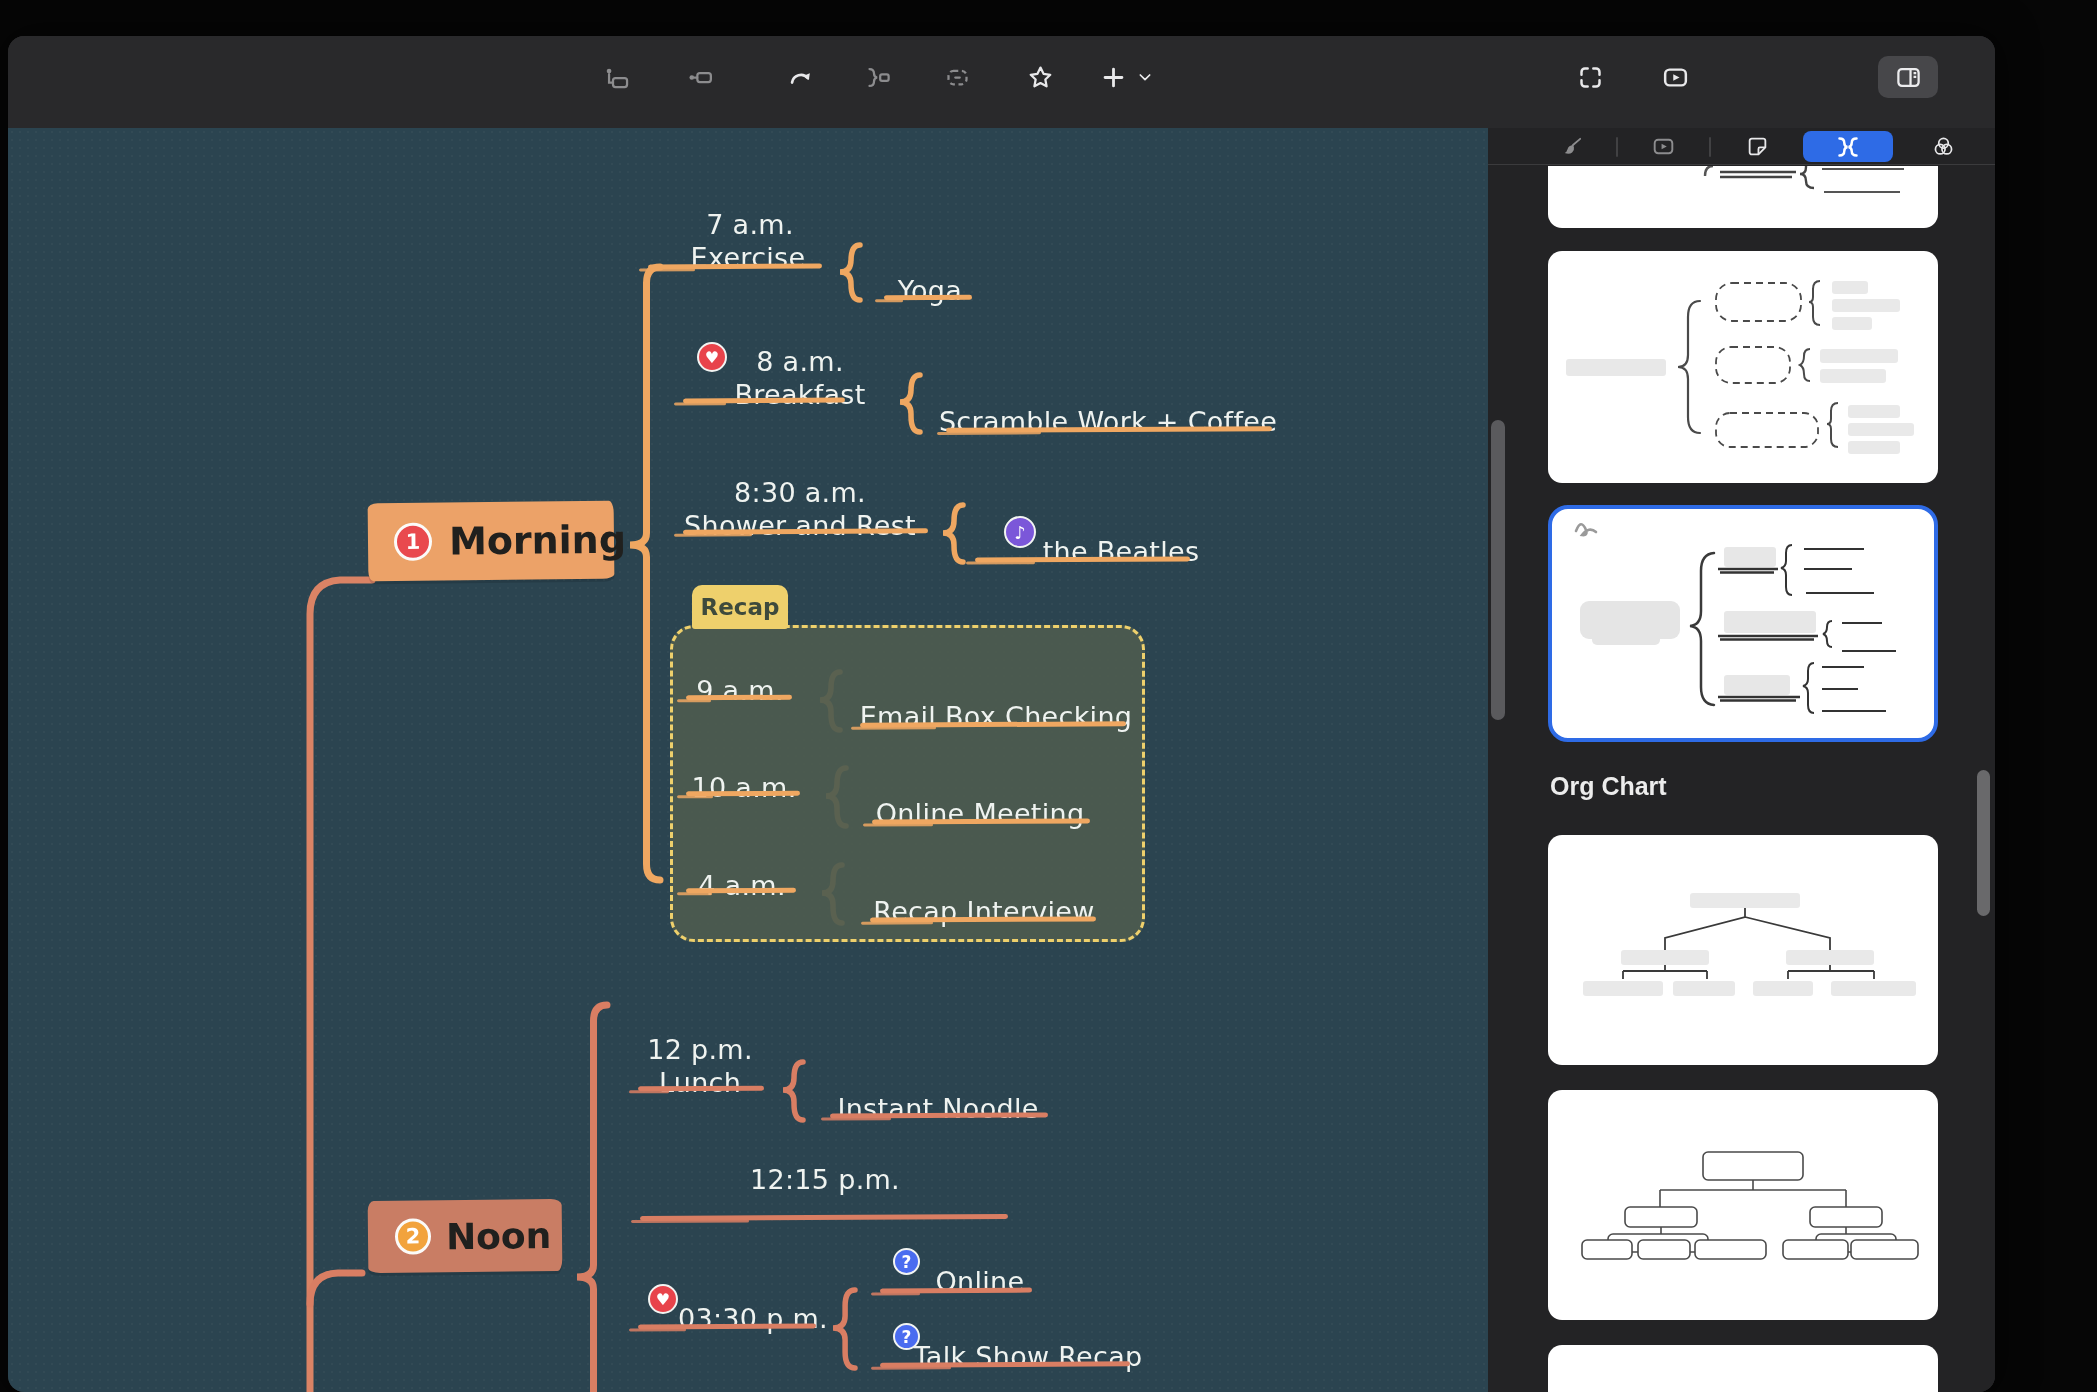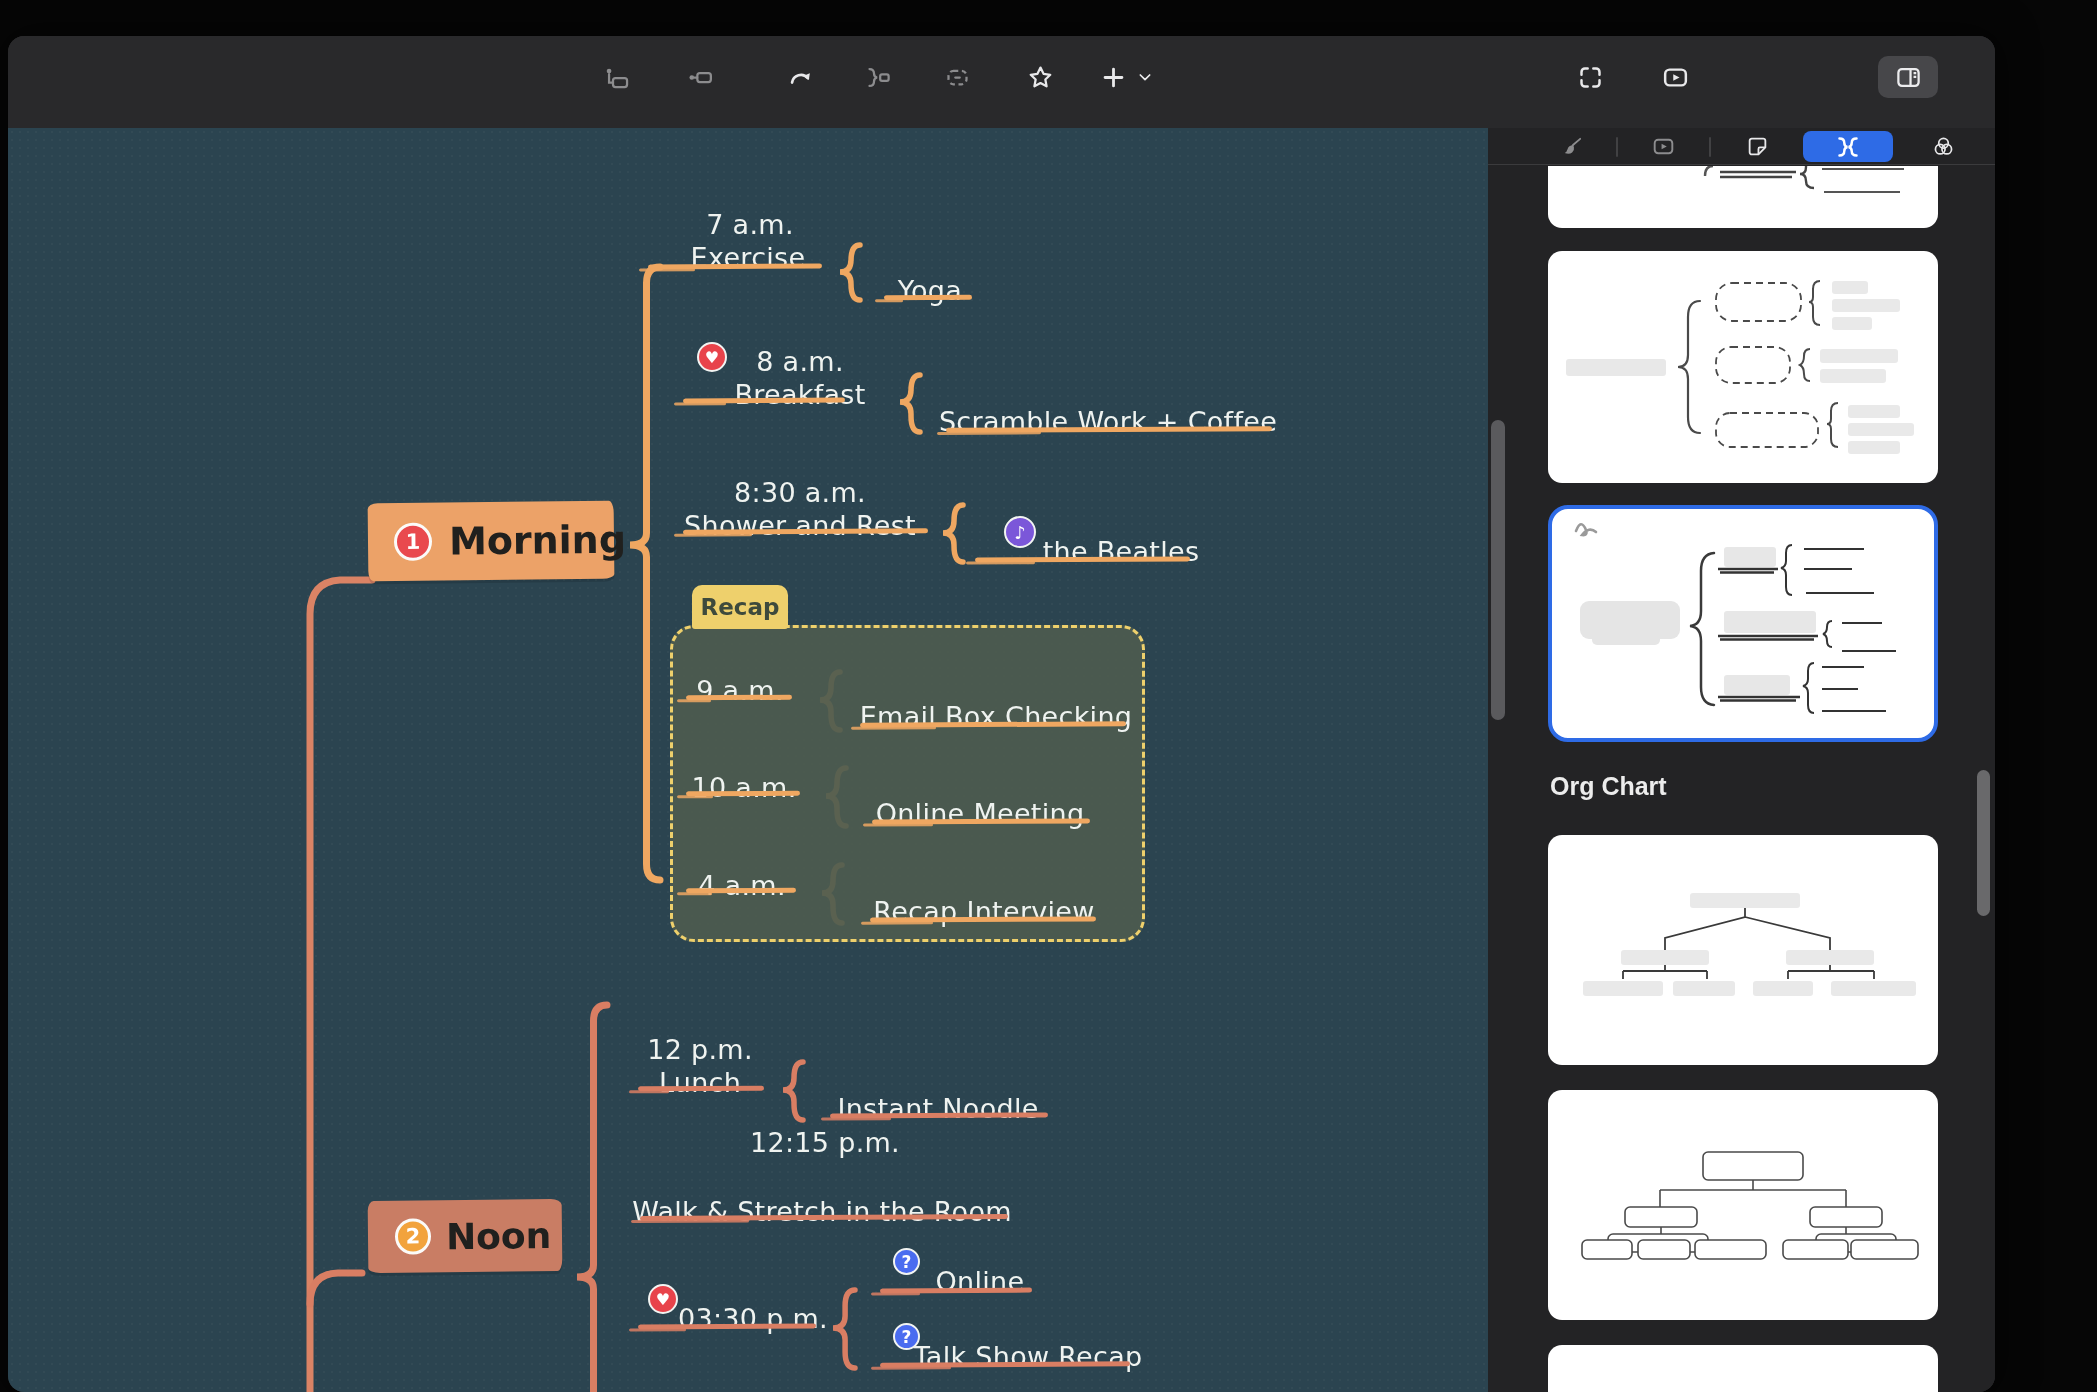--- a/index.html
+++ b/index.html
@@ -194,22 +194,21 @@
     <div class="ul m" style="left:678px;top:760px;width:110px;"></div>
     <div class="txt" style="left:976px;top:747px;">Recap Interview</div>
     <div class="ul m" style="left:862px;top:789px;width:226px;"></div>
 
     <div class="txt" style="left:692px;top:885px;">12 p.m.</div>
     <div class="txt" style="left:692px;top:918px;">Lunch</div>
     <div class="ul n" style="left:630px;top:958px;width:126px;"></div>
     <div class="txt" style="left:930px;top:944px;">Instant Noodle</div>
     <div class="ul n" style="left:822px;top:985px;width:218px;"></div>
 
-    <div class="txt" style="left:817px;top:978px;">12:15 p.m.</div>
-    <div class="txt" style="left:814px;top:1047px;">Walk &amp; Stretch in the Room</div>
+    <div class="txt" style="left:817px;top:1015px;">12:15 p.m.</div>
     <div class="ul n" style="left:632px;top:1087px;width:368px;"></div>
 
     <div class="cicon" style="left:640px;top:1156px;width:30px;height:30px;background:#E8434B;font-size:16px;">♥</div>
     <div class="txt" style="left:745px;top:1154px;">03:30 p.m.</div>
     <div class="ul n" style="left:630px;top:1196px;width:178px;"></div>
 
     <div class="cicon" style="left:885px;top:1120px;width:27px;height:27px;background:#4A6CF0;font-size:17px;">?</div>
     <div class="txt" style="left:972px;top:1117px;">Online</div>
     <div class="ul n" style="left:872px;top:1160px;width:152px;"></div>
 

